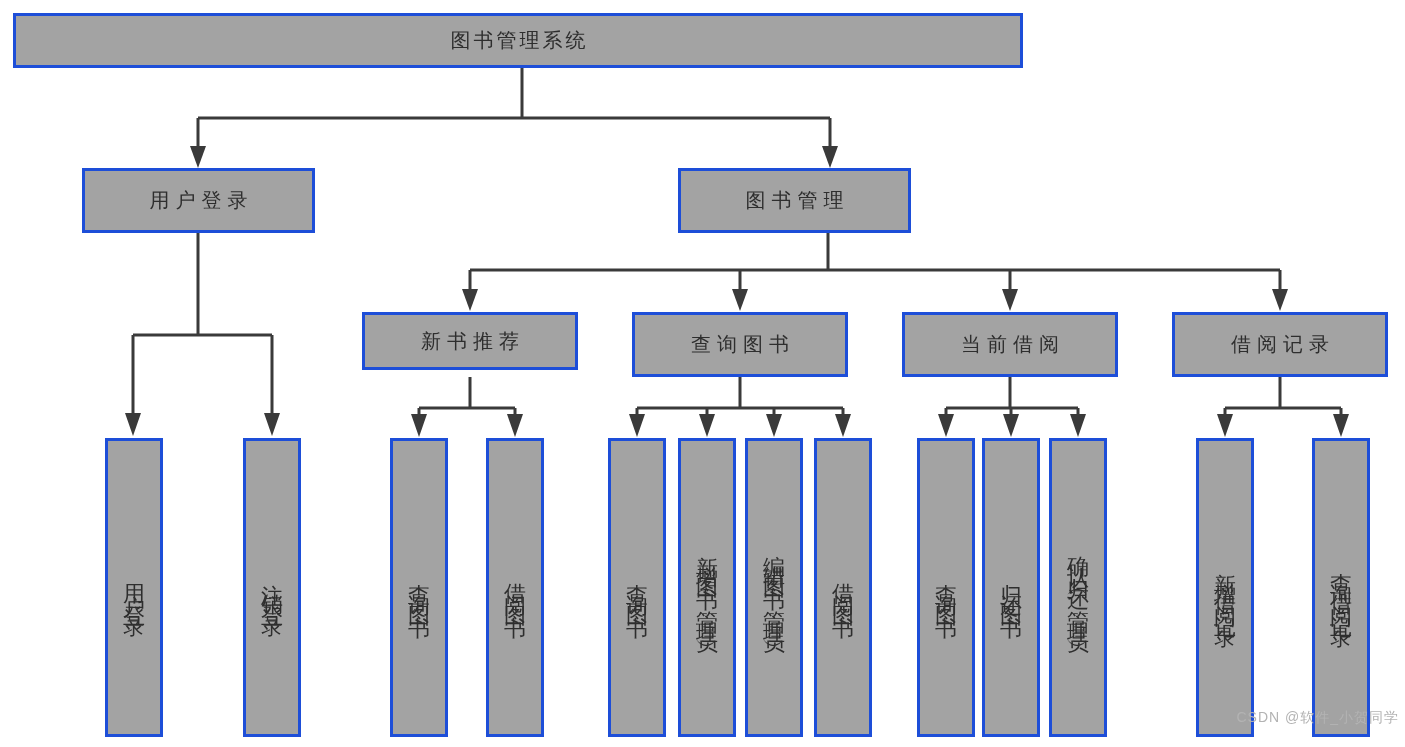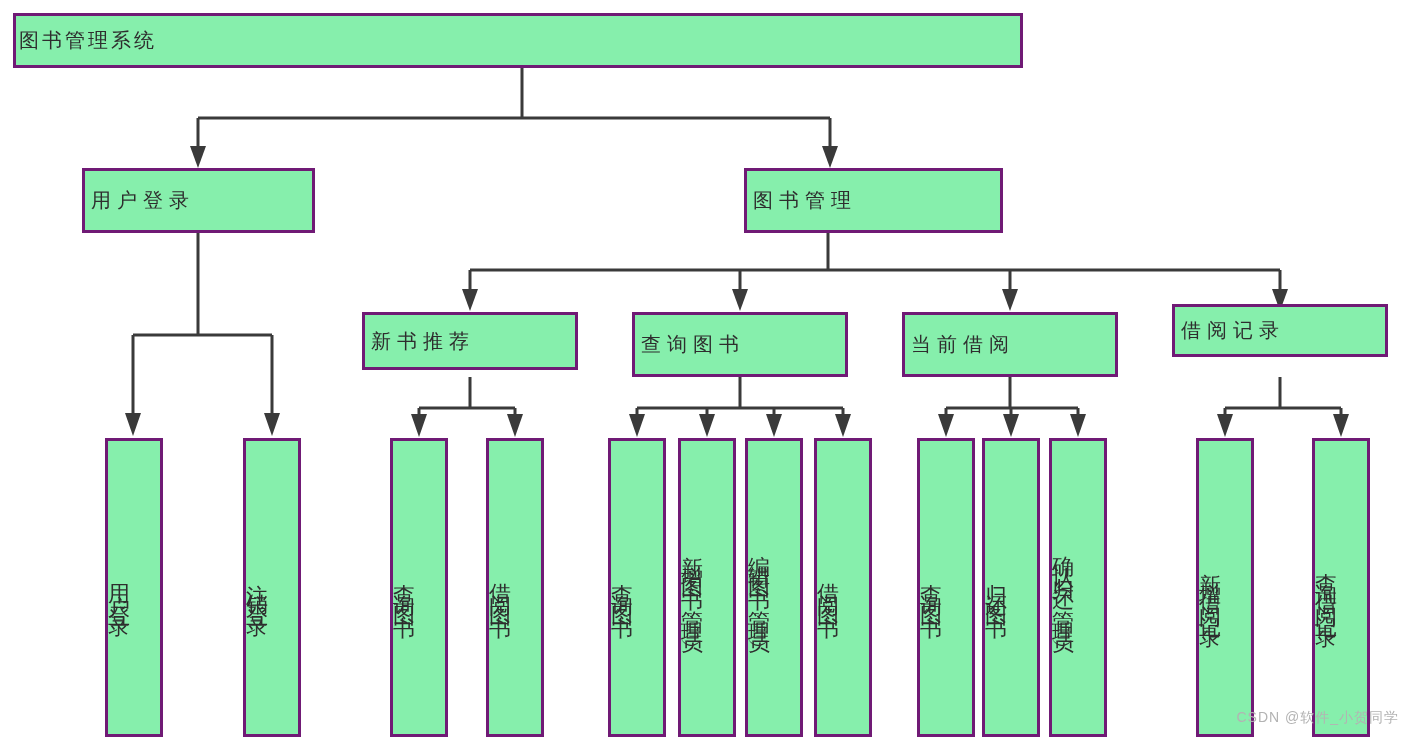--- a/index.html
+++ b/index.html
@@ -2,22 +2,22 @@
 <html><head>
 <meta charset="utf-8">
 <style>
   html,body{margin:0;padding:0;background:#fff;}
   .canvas{
     position:relative;width:1405px;height:747px;background:#fff;overflow:hidden;
     font-family:"Liberation Sans",sans-serif;color:#2e2e2e;
   }
   svg.connectors{position:absolute;left:0;top:0;width:1405px;height:747px;z-index:0;}
   .node{
-    position:absolute;box-sizing:border-box;border:3px solid #701a75;background:#86efac;
-    display:flex;align-items:center;z-index:1;
+    position:absolute;box-sizing:border-box;border:3px solid #1d4ed8;background:#a3a3a3;
+    display:flex;align-items:center;justify-content:center;z-index:1;
   }
   .node .lbl{white-space:nowrap;color:#2e2e2e;}
   .root .lbl{font-size:20px;letter-spacing:3px;text-indent:3px;}
   .h .lbl{font-size:20px;letter-spacing:6px;text-indent:6px;}
   .leaf .lbl{
     writing-mode:vertical-rl;text-orientation:mixed;
     font-size:22px;letter-spacing:11px;line-height:1;white-space:nowrap;
   }
   .watermark{
     position:absolute;right:6px;top:709px;z-index:2;
@@ -69,34 +69,34 @@
     </g>
   </svg>
 
   <div class="node root" style="left:13px;top:13px;width:1010px;height:55px">
     <span class="lbl">图书管理系统</span>
   </div>
 
   <div class="node h" style="left:82px;top:168px;width:233px;height:65px">
     <span class="lbl">用户登录</span>
   </div>
-  <div class="node h" style="left:744px;top:168px;width:259px;height:65px">
+  <div class="node h" style="left:678px;top:168px;width:233px;height:65px">
     <span class="lbl">图书管理</span>
   </div>
 
   <div class="node h" style="left:362px;top:312px;width:216px;height:58px">
     <span class="lbl">新书推荐</span>
   </div>
   <div class="node h" style="left:632px;top:312px;width:216px;height:65px">
     <span class="lbl">查询图书</span>
   </div>
   <div class="node h" style="left:902px;top:312px;width:216px;height:65px">
     <span class="lbl">当前借阅</span>
   </div>
-  <div class="node h" style="left:1172px;top:304px;width:216px;height:53px">
+  <div class="node h" style="left:1172px;top:312px;width:216px;height:65px">
     <span class="lbl">借阅记录</span>
   </div>
 
   <div class="node leaf" style="left:105px;top:438px;width:58px;height:299px">
     <span class="lbl">用户登录</span>
   </div>
   <div class="node leaf" style="left:243px;top:438px;width:58px;height:299px">
     <span class="lbl">注销登录</span>
   </div>
 

